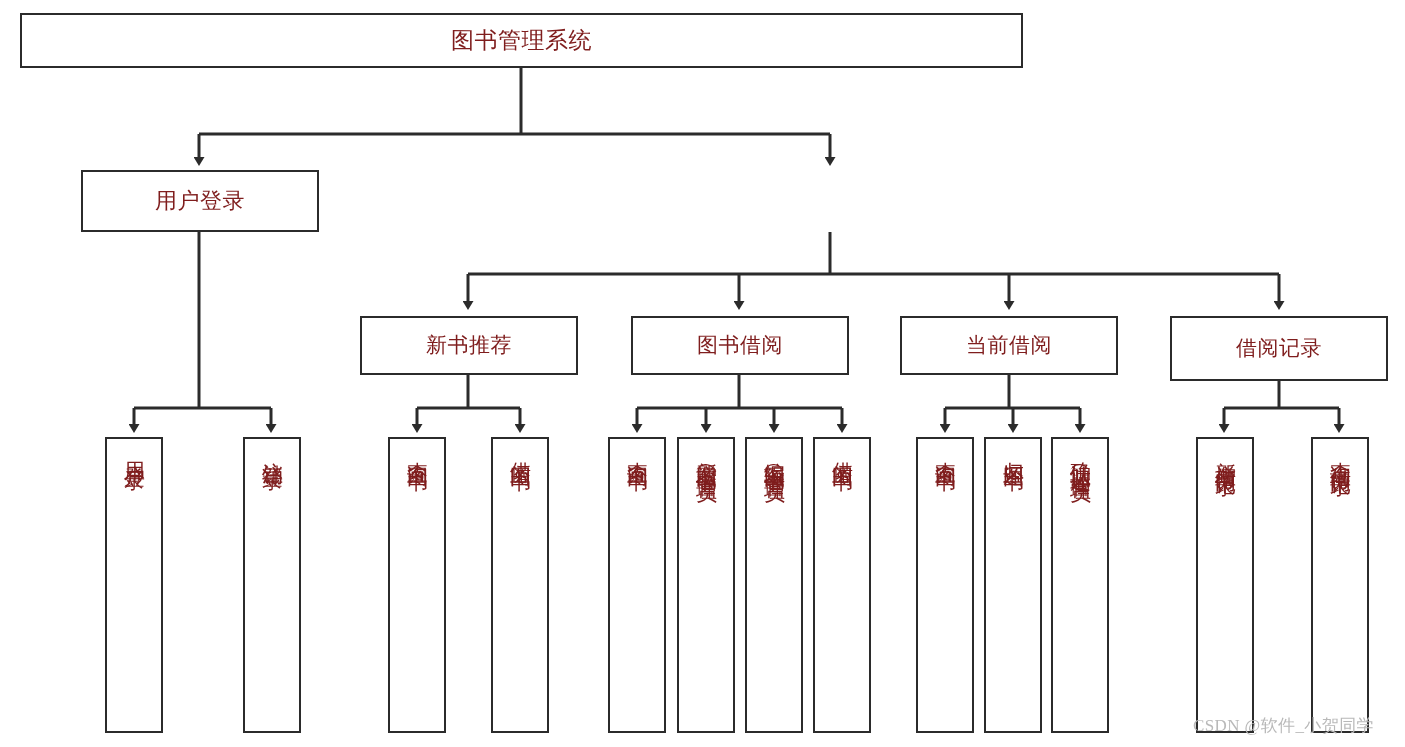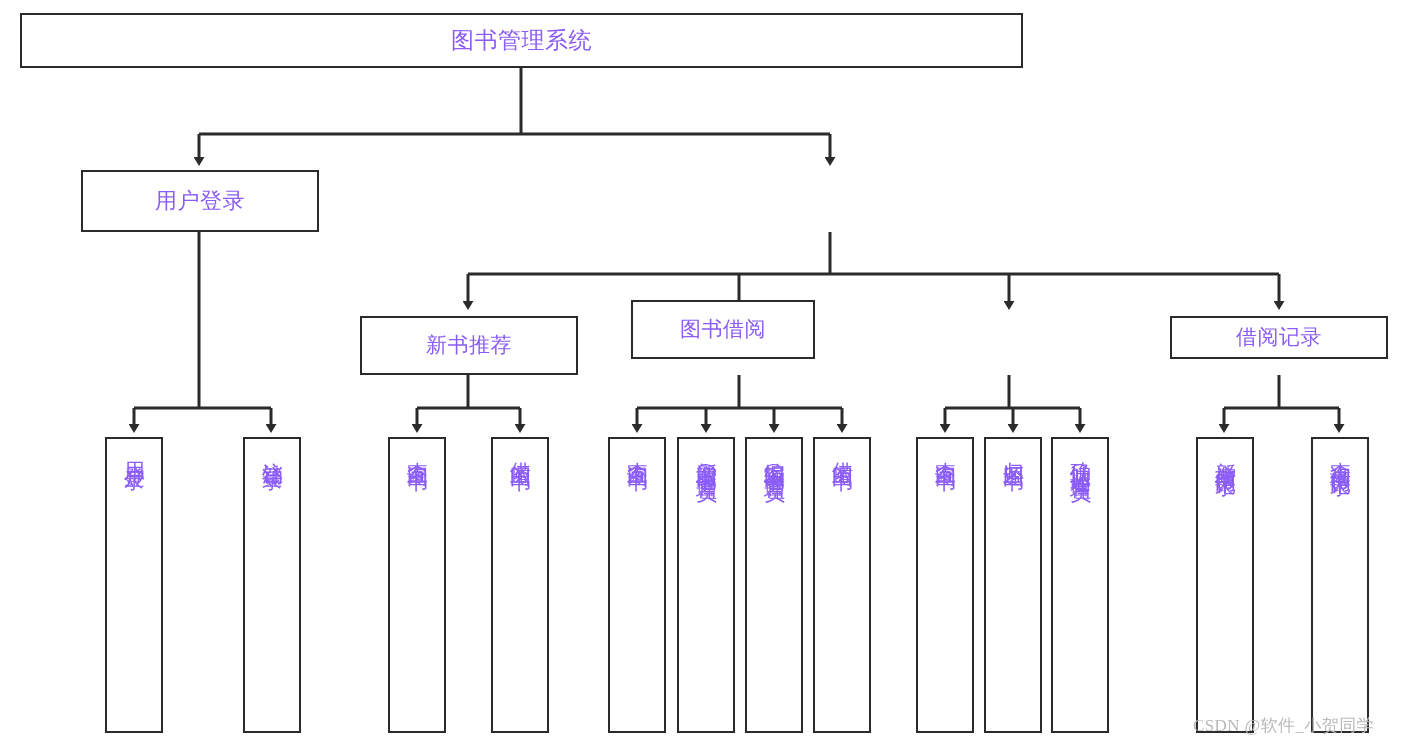--- a/index.html
+++ b/index.html
@@ -32,21 +32,21 @@
     display: flex;
     align-items: center;
     justify-content: center;
     color: #111111;
     z-index: 2;
   }
   .node .lbl {
     display: block;
     text-align: center;
     line-height: 1.18;
-    color: #8b5cf6;
+    color: #7f1d1d;
   }
   
   .node.h .lbl {
     writing-mode: horizontal-tb;
     letter-spacing: 0.5px;
   }
   .node.root .lbl { font-size: 23px; }
   .node.lvl1 .lbl { font-size: 22px; }
   .node.lvl2 .lbl { font-size: 21px; }
   
@@ -132,24 +132,27 @@
     <span class="lbl">图书管理系统</span>
   </div>
 
   <div class="node h lvl1" style="left:81px; top:170px; width:238px; height:62px;">
     <span class="lbl">用户登录</span>
   </div>
 
   <div class="node h lvl2" style="left:360px; top:316px; width:218px; height:59px;">
     <span class="lbl">新书推荐</span>
   </div>
-  <div class="node h lvl2" style="left:631px; top:300px; width:184px; height:59px;">
+  <div class="node h lvl2" style="left:631px; top:316px; width:218px; height:59px;">
     <span class="lbl">图书借阅</span>
   </div>
-  <div class="node h lvl2" style="left:1170px; top:316px; width:218px; height:43px;">
+  <div class="node h lvl2" style="left:900px; top:316px; width:218px; height:59px;">
+    <span class="lbl">当前借阅</span>
+  </div>
+  <div class="node h lvl2" style="left:1170px; top:316px; width:218px; height:65px;">
     <span class="lbl">借阅记录</span>
   </div>
 
   <div class="node v" style="left:105px; top:437px; width:58px; height:296px;">
     <span class="lbl">用户登录</span>
   </div>
   <div class="node v" style="left:243px; top:437px; width:58px; height:296px;">
     <span class="lbl">注销登录</span>
   </div>
 

